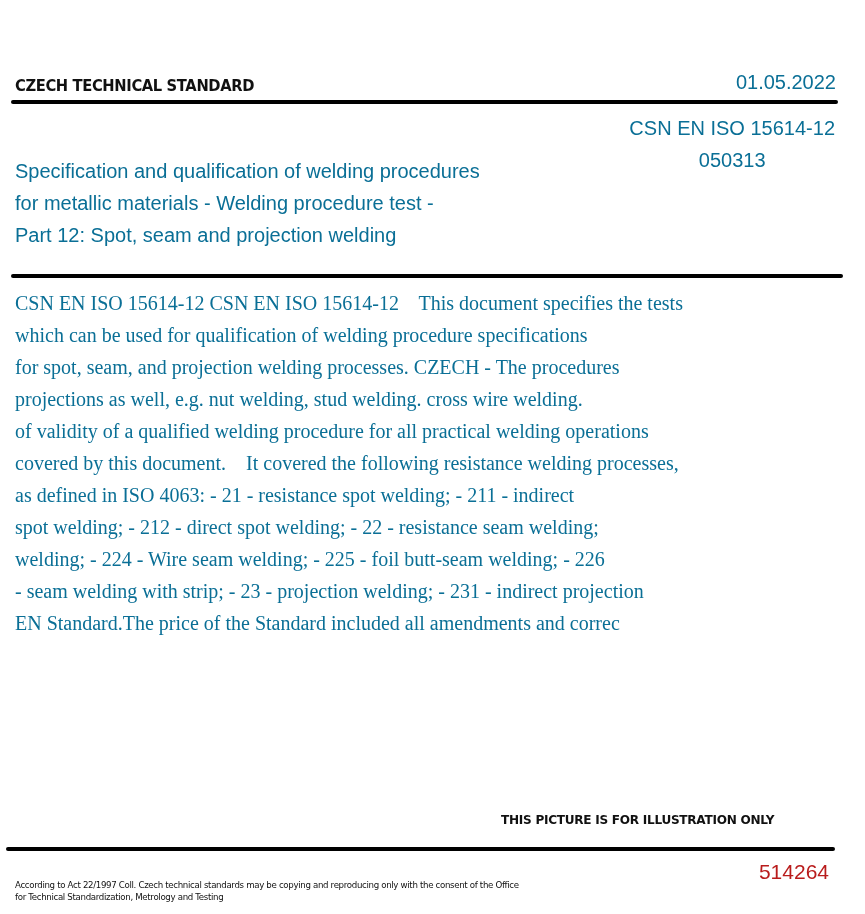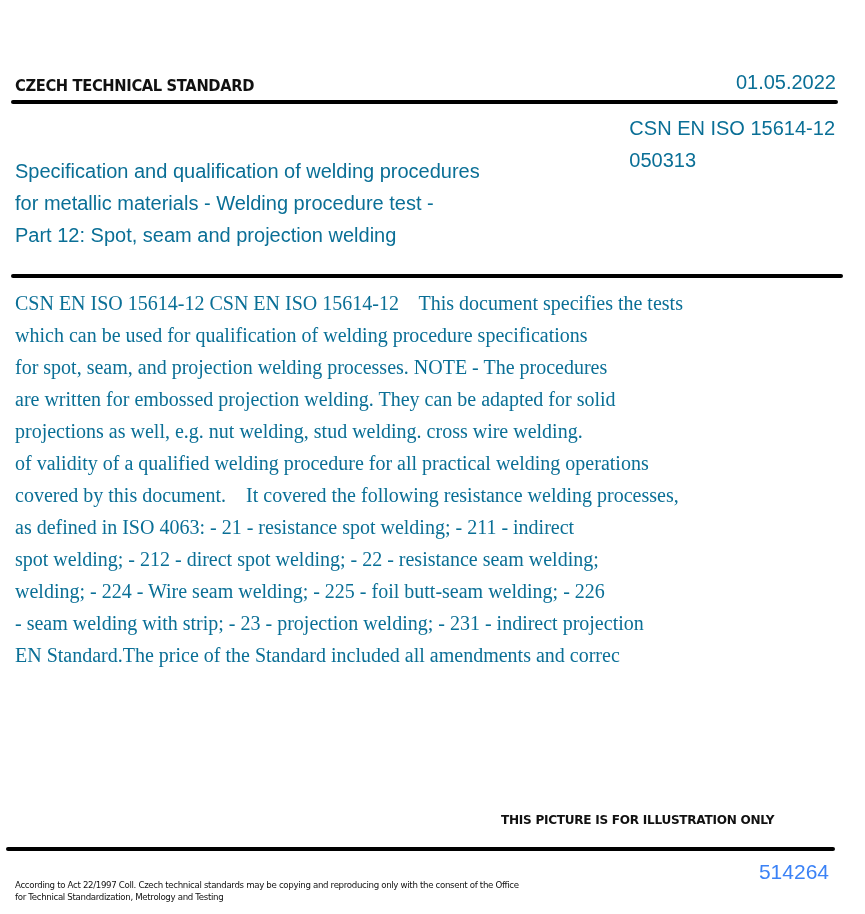--- a/index.html
+++ b/index.html
@@ -53,21 +53,21 @@
     }
     .title-line {
       font-size: 20px;
       line-height: 32px;
       height: 32px;
       white-space: nowrap;
     }
     .code-block {
       right: 30px;
       top: 112px;
-      text-align: left;
+      text-align: center;
     }
     .code-line {
       font-size: 20px;
       line-height: 32px;
       height: 32px;
       white-space: nowrap;
     }
 
     .body-block {
       left: 15px;
@@ -107,21 +107,21 @@
       color: #111111;
       letter-spacing: -0.35px;
       transform: scaleX(0.96);
       transform-origin: left center;
       white-space: nowrap;
     }
     .product-id {
       right: 36px;
       top: 860px;
       font-size: 21px;
-      color: #3b82f6;
+      color: #b91c1c;
       white-space: nowrap;
     }
   </style>
 </head>
 <body>
 
 <div class="abs doc-kind">CZECH TECHNICAL STANDARD</div>
 <div class="abs doc-date">01.05.2022</div>
 
 <div class="abs rule rule-1"></div>
@@ -135,22 +135,21 @@
 <div class="abs code-block">
   <div class="code-line">CSN EN ISO 15614-12</div>
   <div class="code-line">050313</div>
 </div>
 
 <div class="abs rule rule-2"></div>
 
 <div class="abs body-block">
   <div class="body-line">CSN EN ISO 15614-12 CSN EN ISO 15614-12    This document specifies the tests</div>
   <div class="body-line">which can be used for qualification of welding procedure specifications</div>
-  <div class="body-line">for spot, seam, and projection welding processes. NOTE - The procedures</div>
-  <div class="body-line">are written for embossed projection welding. They can be adapted for solid</div>
+  <div class="body-line">for spot, seam, and projection welding processes. CZECH - The procedures</div>
   <div class="body-line">projections as well, e.g. nut welding, stud welding. cross wire welding.</div>
   <div class="body-line">of validity of a qualified welding procedure for all practical welding operations</div>
   <div class="body-line">covered by this document.    It covered the following resistance welding processes,</div>
   <div class="body-line">as defined in ISO 4063: - 21 - resistance spot welding; - 211 - indirect</div>
   <div class="body-line">spot welding; - 212 - direct spot welding; - 22 - resistance seam welding;</div>
   <div class="body-line">welding; - 224 - Wire seam welding; - 225 - foil butt-seam welding; - 226</div>
   <div class="body-line">- seam welding with strip; - 23 - projection welding; - 231 - indirect projection</div>
   <div class="body-line">EN Standard.The price of the Standard included all amendments and correc</div>
 </div>
 

